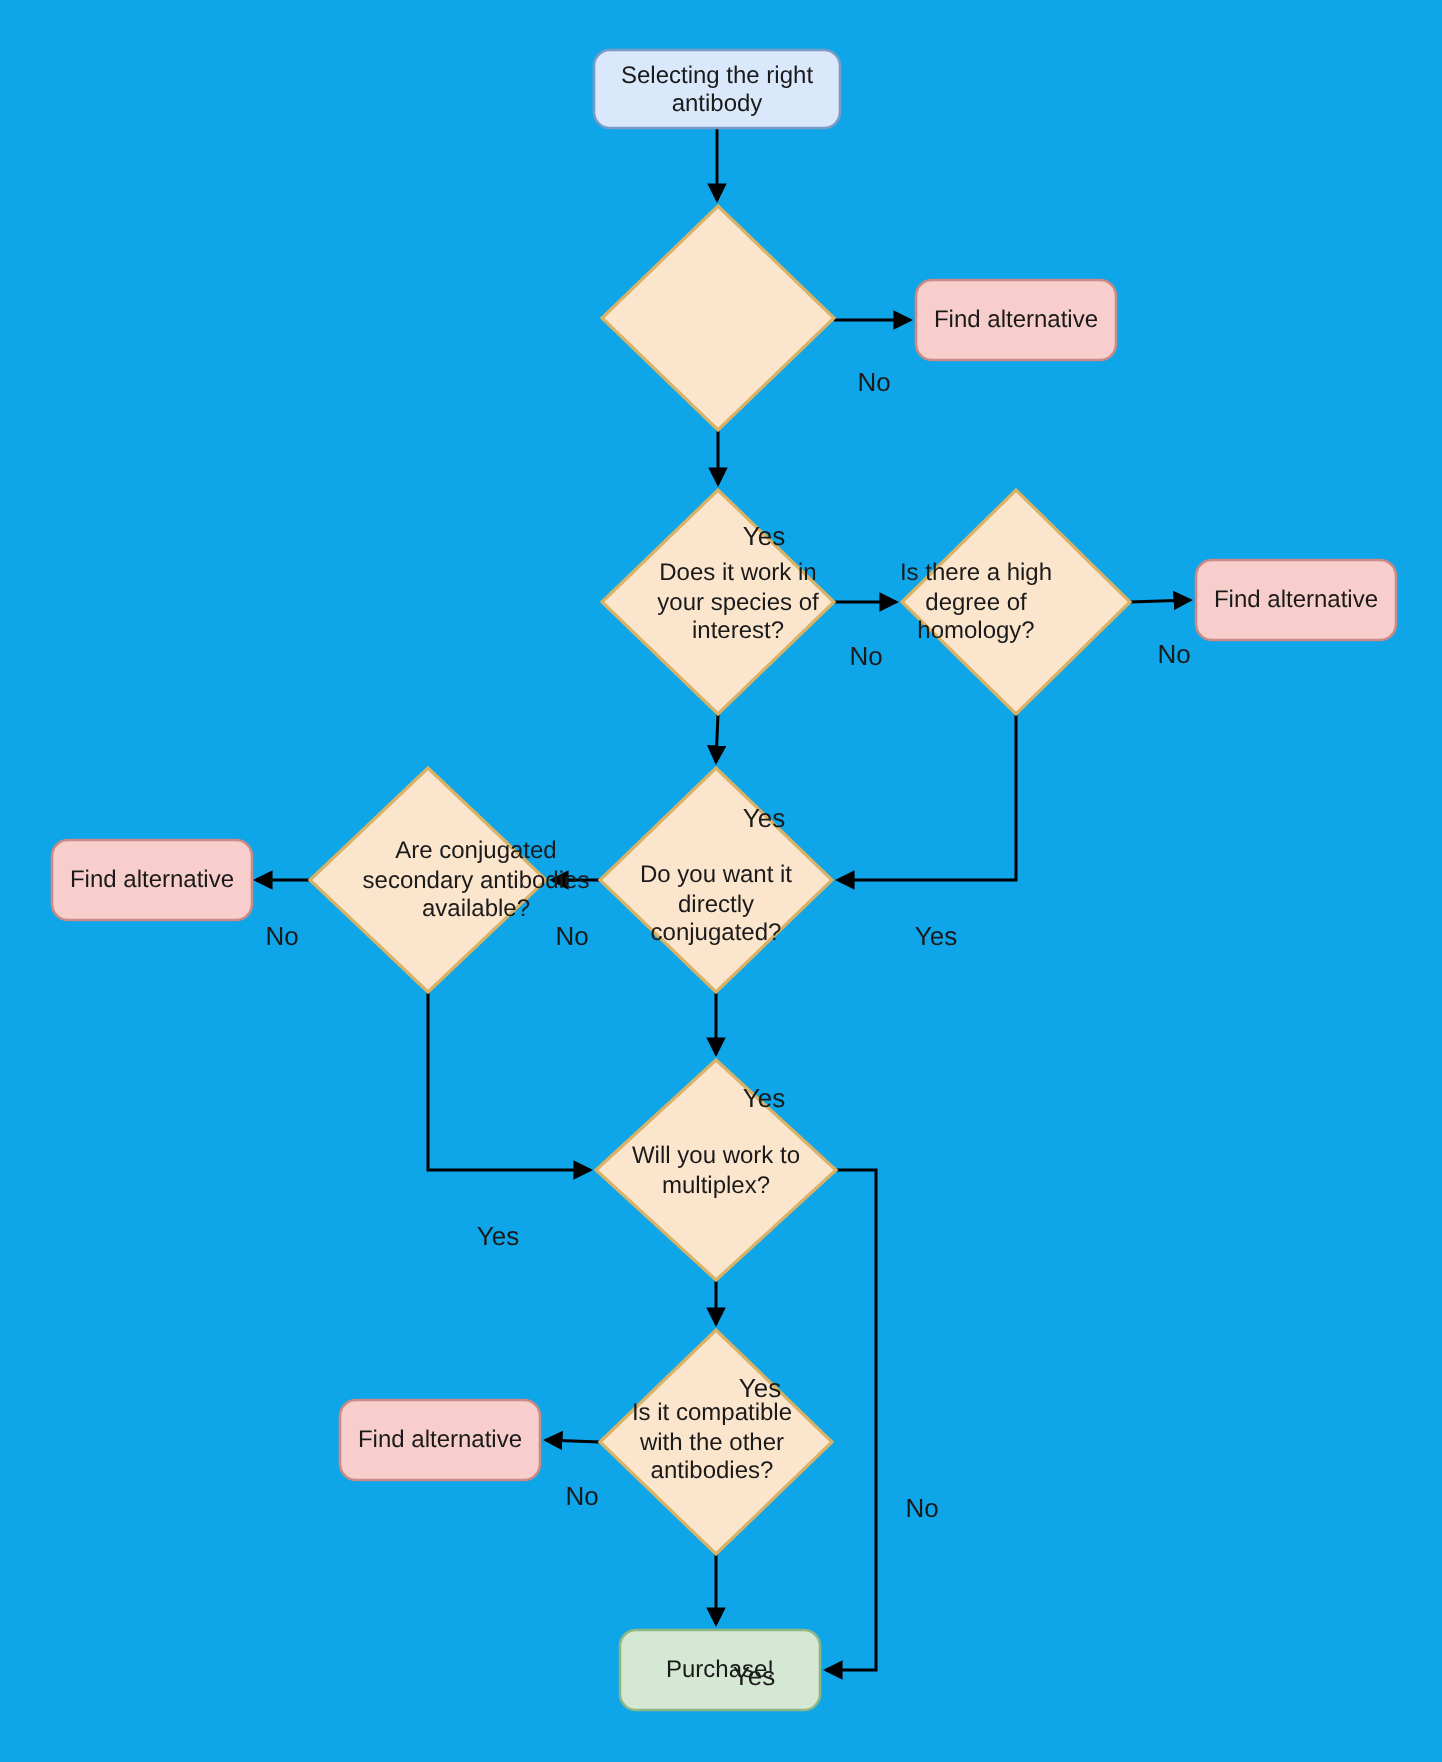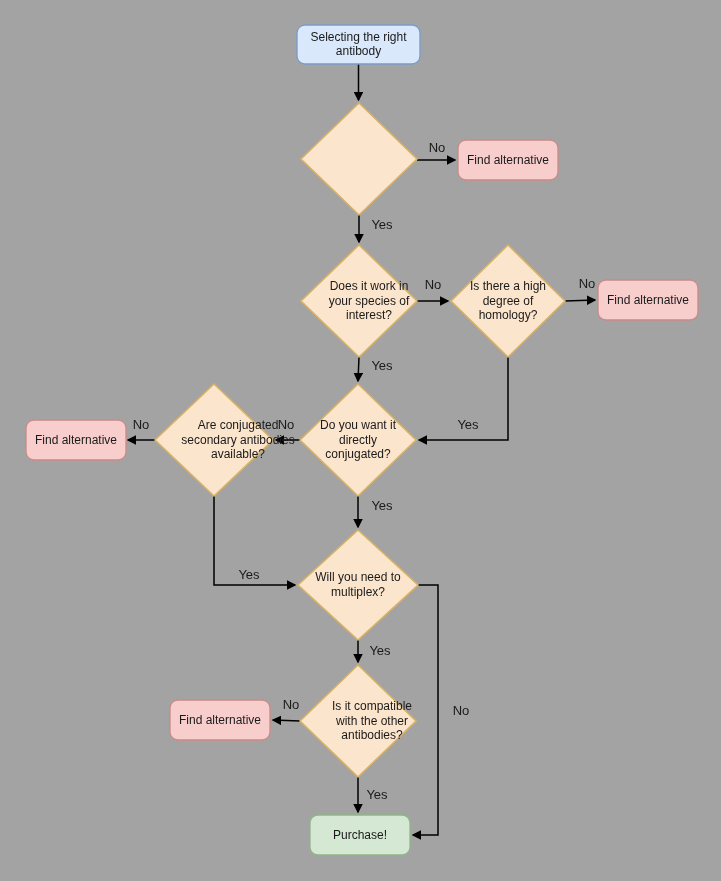--- a/index.html
+++ b/index.html
@@ -5,21 +5,21 @@
   html, body {
     margin: 0;
     padding: 0;
     background: #ffffff;
     font-family: "Liberation Sans", sans-serif;
   }
   .canvas {
     position: relative;
     width: 721px;
     height: 881px;
-    background: #a3a3a3;
+    background: #0ea5e9;
     overflow: hidden;
   }
   .canvas svg {
     position: absolute;
     left: 0;
     top: 0;
   }
   .edge {
     fill: none;
     stroke: var(--edge, #000);
@@ -56,20 +56,21 @@
     font-size: 12px;
     line-height: 1.22;
     color: var(--text, #1a1a1a);
   }
   .edge-label {
     position: absolute;
     transform: translate(-50%, -50%);
     font-size: 13px;
     color: var(--text, #1a1a1a);
     white-space: nowrap;
+    margin-top: 44px;
   }
 </style>
 </head>
 <body>
 
 <div class="canvas">
 
   <svg width="721" height="881" viewBox="0 0 721 881">
     <defs>
       <marker id="arrow" viewBox="0 0 10 10" refX="8.5" refY="5" markerWidth="6.5" markerHeight="6.5" orient="auto-start-reverse">
@@ -113,34 +114,34 @@
 
     <rect class="end-shape" x="310" y="815" width="100" height="40" rx="8"></rect>
   </svg>
 
   <div class="node-label" style="left:358.5px; top:44.5px; width:120px;">Selecting the right
 antibody</div>
   <div class="node-label" style="left:508px; top:160px; width:98px;">Find alternative</div>
   <div class="node-label" style="left:369px; top:301px; width:110px;">Does it work in
 your species of
 interest?</div>
-  <div class="node-label" style="left:508px; top:301px; width:104px;">Is there a high
+  <div class="node-label" style="left:488px; top:301px; width:104px;">Is there a high
 degree  of
 homology?</div>
   <div class="node-label" style="left:648px; top:300px; width:98px;">Find alternative</div>
-  <div class="node-label" style="left:358px; top:440px; width:104px;">Do you want it
+  <div class="node-label" style="left:358px; top:452px; width:104px;">Do you want it
 directly
 conjugated?</div>
   <div class="node-label" style="left:214px; top:440px; width:122px;margin-left:24px;">Are conjugated
 secondary antibodies
 available?</div>
   <div class="node-label" style="left:76px; top:440px; width:98px;">Find alternative</div>
-  <div class="node-label" style="left:358px; top:585px; width:110px;">Will you need to
+  <div class="node-label" style="left:358px; top:585px; width:110px;">Will you work to
 multiplex?</div>
-  <div class="node-label" style="left:372px; top:721px; width:106px;">Is it compatible
+  <div class="node-label" style="left:356px; top:721px; width:106px;">Is it compatible
 with the other
 antibodies?</div>
   <div class="node-label" style="left:220px; top:720px; width:98px;">Find alternative</div>
   <div class="node-label" style="left:360px; top:835px; width:98px;text-align:right;">Purchase!</div>
 
   <div class="edge-label" style="left:437px; top:147px;">No</div>
   <div class="edge-label" style="left:382px; top:224px;">Yes</div>
   <div class="edge-label" style="left:433px; top:284px;">No</div>
   <div class="edge-label" style="left:382px; top:365px;">Yes</div>
   <div class="edge-label" style="left:587px; top:283px;">No</div>

